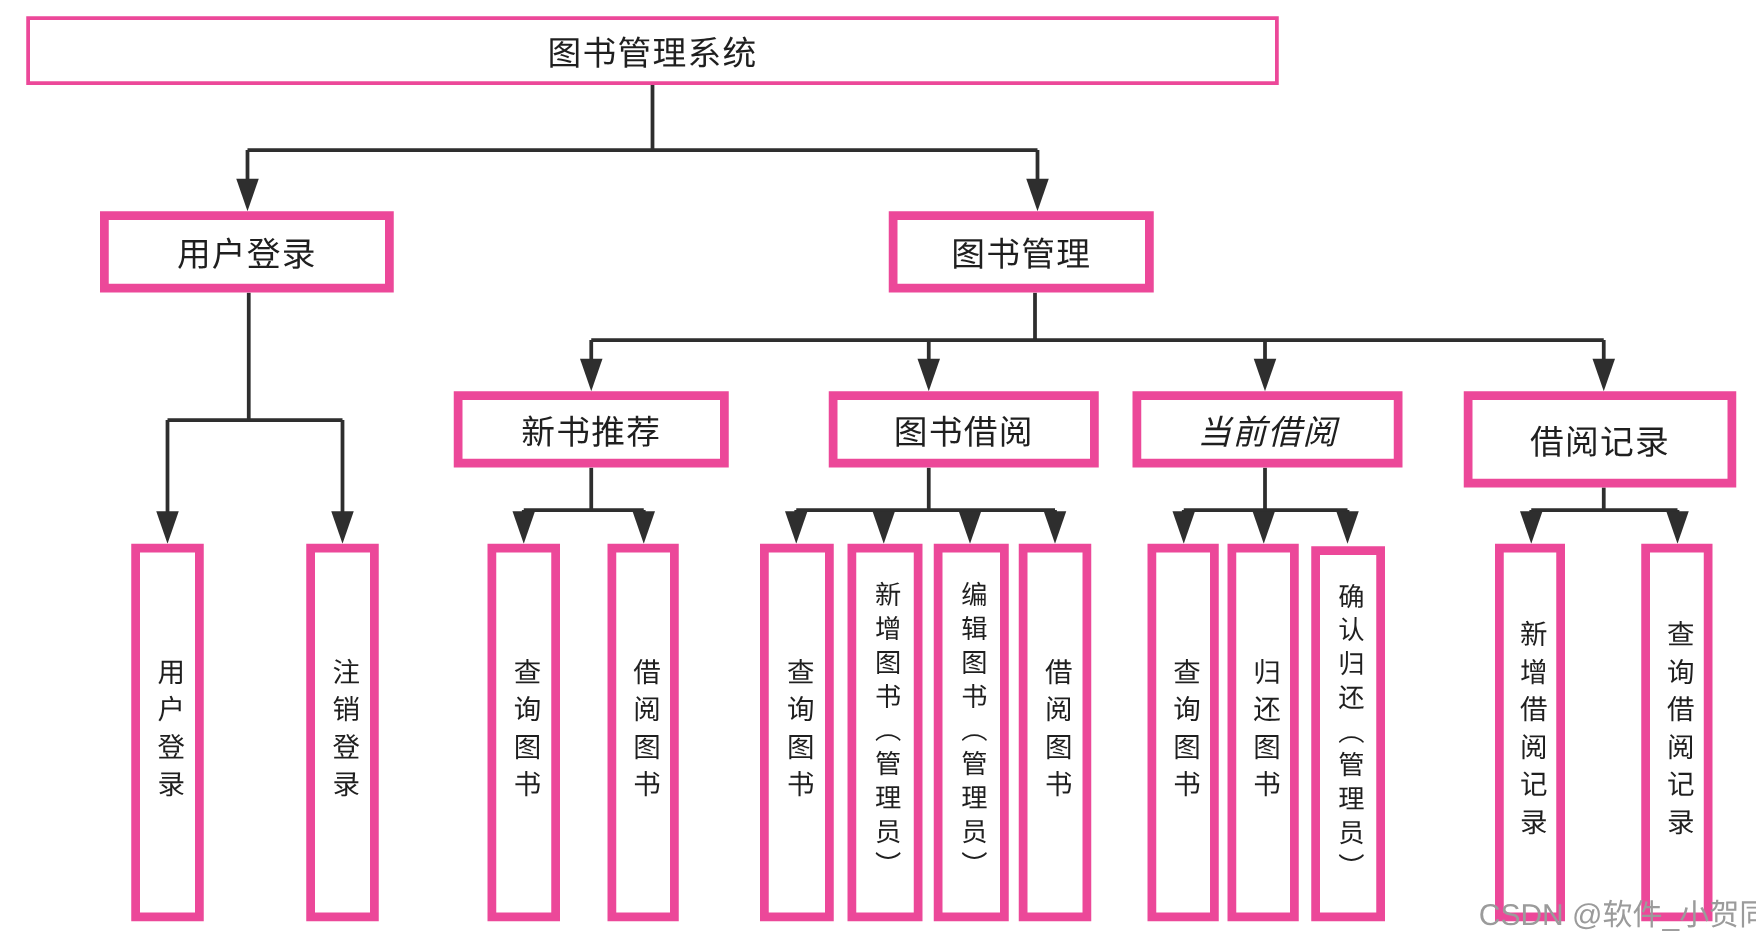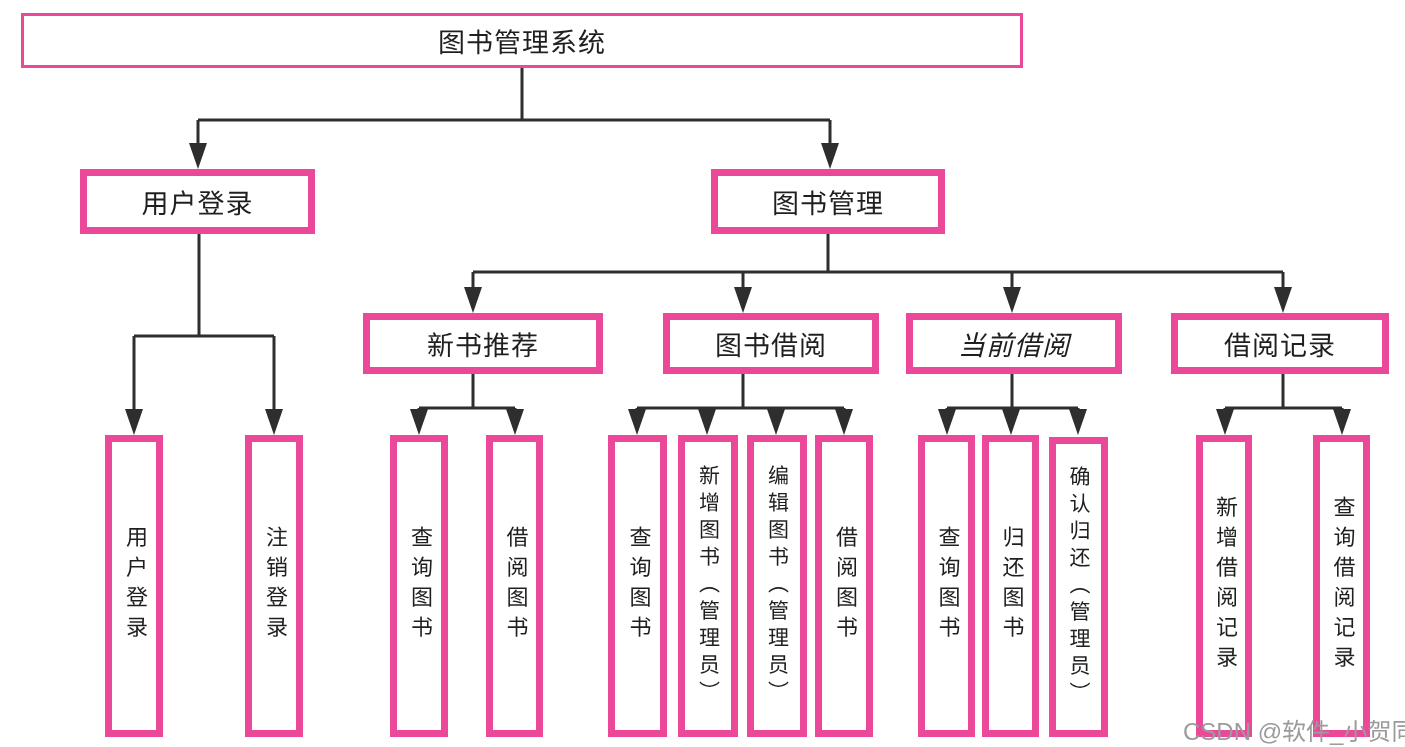--- a/index.html
+++ b/index.html
@@ -74,34 +74,34 @@
     </g>
   </svg>
 
   <div class="box h root" style="left:21px;top:13px;width:1002px;height:55px;">
     <span class="label">图书管理系统</span>
   </div>
 
   <div class="box h" style="left:80px;top:169px;width:235px;height:65px;">
     <span class="label">用户登录</span>
   </div>
-  <div class="box h" style="left:711px;top:169px;width:234px;height:65px;">
+  <div class="box h" style="left:711px;top:169px;width:212px;height:65px;">
     <span class="label">图书管理</span>
   </div>
 
-  <div class="box h" style="left:363px;top:313px;width:240px;height:61px;">
+  <div class="box h" style="left:363px;top:313px;width:220px;height:61px;">
     <span class="label">新书推荐</span>
   </div>
   <div class="box h" style="left:663px;top:313px;width:216px;height:61px;">
     <span class="label">图书借阅</span>
   </div>
   <div class="box h" style="left:906px;top:313px;width:216px;height:61px;font-style:italic;">
     <span class="label">当前借阅</span>
   </div>
-  <div class="box h" style="left:1171px;top:313px;width:218px;height:61px;">
+  <div class="box h" style="left:1171px;top:313px;width:218px;height:77px;">
     <span class="label">借阅记录</span>
   </div>
 
   <div class="box v" style="left:105px;top:435px;width:58px;height:302px;">
     <span class="label">用户登录</span>
   </div>
   <div class="box v" style="left:245px;top:435px;width:58px;height:302px;">
     <span class="label">注销登录</span>
   </div>
 

